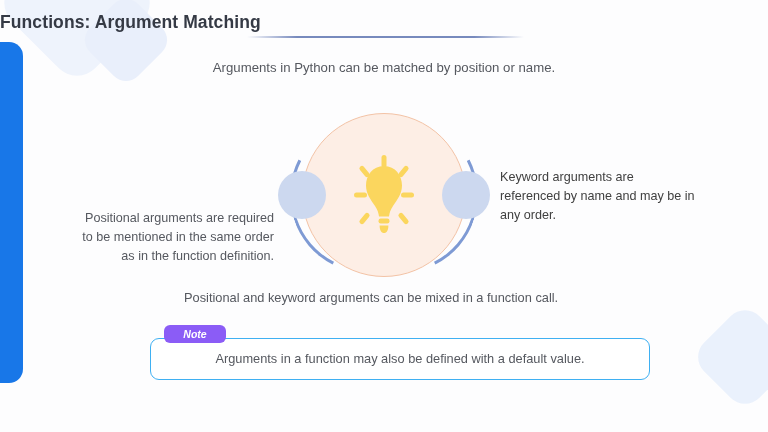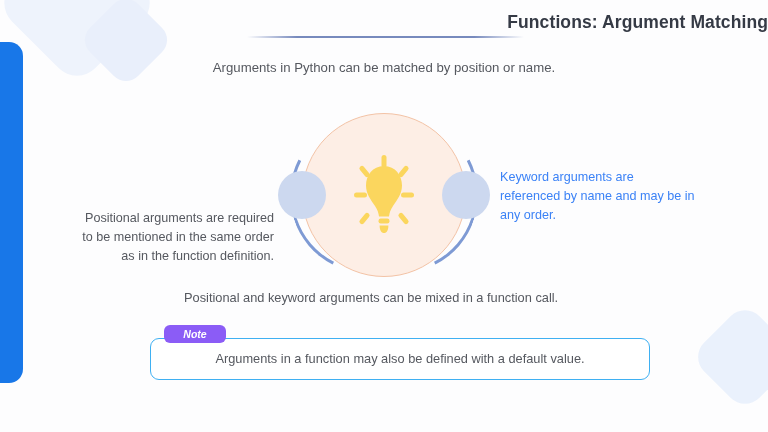--- a/index.html
+++ b/index.html
@@ -55,21 +55,21 @@
     border-radius: 20px;
     transform: rotate(45deg);
   }
 
   
   #title {
     position: absolute;
     left: 0;
     top: 12px;
     width: 768px;
-    text-align: right;
+    text-align: left;
     font-size: 17.5px;
     font-weight: bold;
     color: #353a45;
     letter-spacing: .1px;
   }
   #title-rule {
     position: absolute;
     left: 247px;
     top: 36px;
     width: 277px;
@@ -160,21 +160,21 @@
     margin-top: 47px;
   }
   #caption-right {
     position: absolute;
     left: 500px;
     top: 168px;
     width: 196px;
     text-align: left;
     font-size: 12.6px;
     line-height: 19px;
-    color: #3b82f6;
+    color: #404040;
   }
   #caption-bottom {
     position: absolute;
     left: 184px;
     top: 288px;
     width: 400px;
     text-align: left;
     font-size: 12.8px;
     line-height: 19px;
     color: #55585f;

